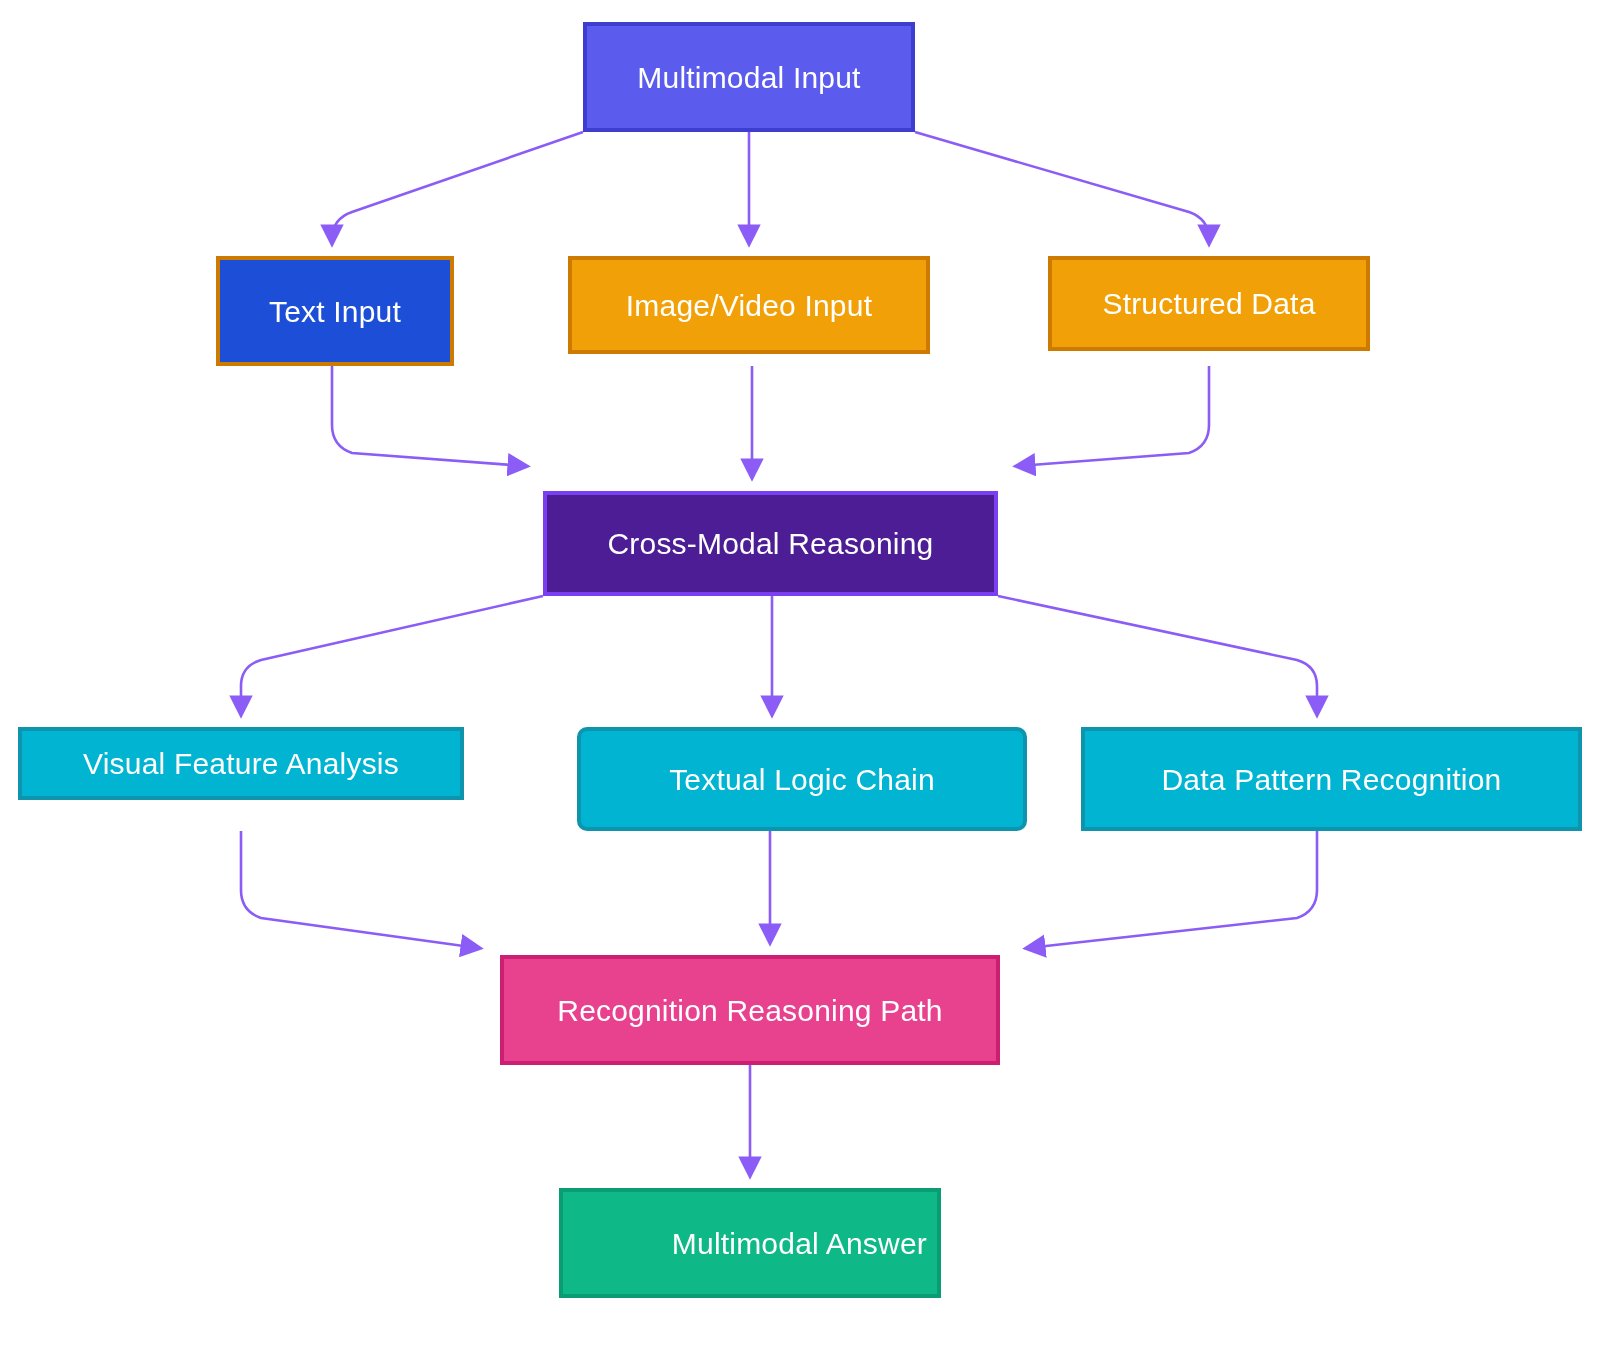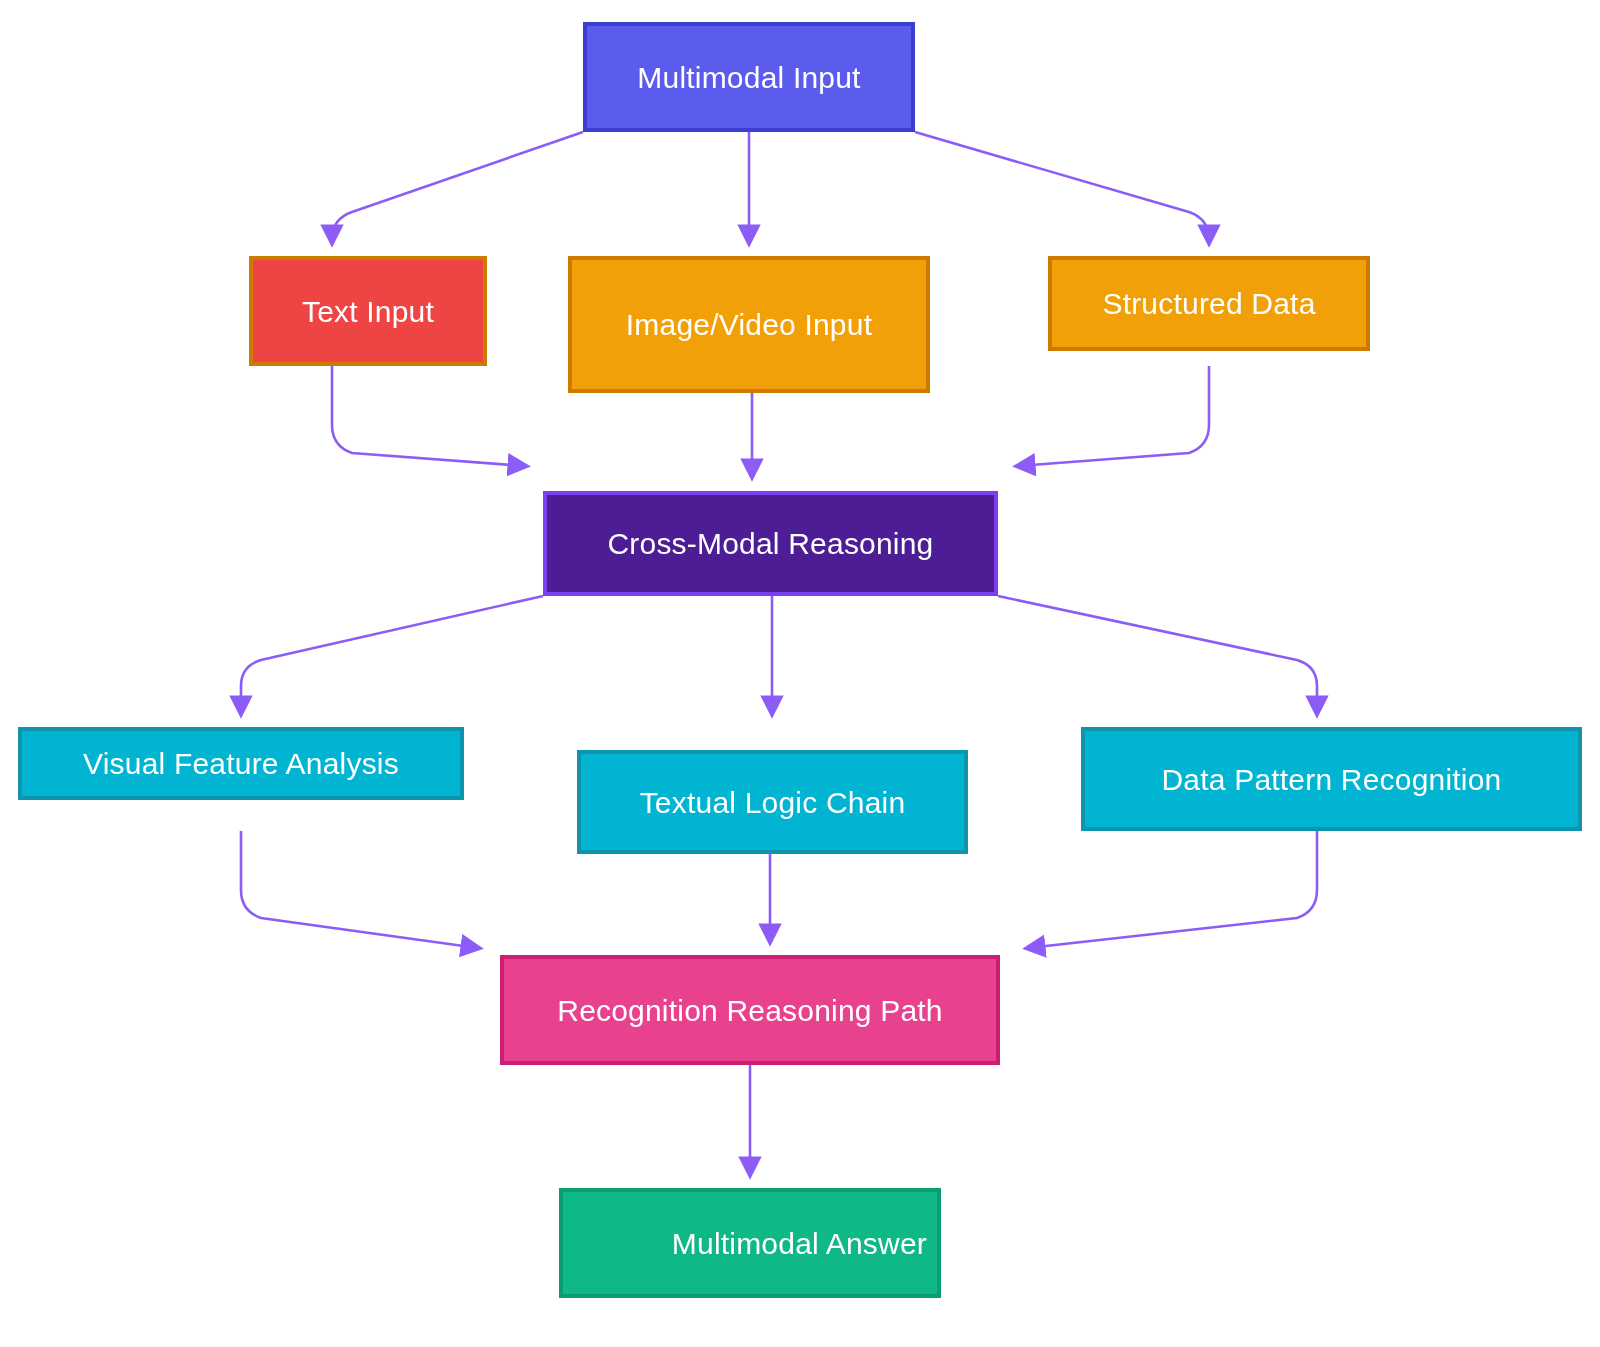--- a/index.html
+++ b/index.html
@@ -83,41 +83,41 @@
       <path d="M 1317 831 L 1317 890 Q 1317 911 1297 918 L 1028 948"></path>
 
       <path d="M 750 1065 L 750 1174"></path>
     </g>
   </svg>
 
   <div class="node" style="left:583px; top:22px; width:332px; height:110px; background:#5b5bed; border-color:#3d3dcf;">
     <span class="node-label">Multimodal Input</span>
   </div>
 
-  <div class="node" style="left:216px; top:256px; width:238px; height:110px; background:#ef4444; border-color:#cc7a00;margin-left:33px;">
+  <div class="node" style="left:216px; top:256px; width:238px; height:110px; background:#1d4ed8; border-color:#cc7a00;">
     <span class="node-label">Text Input</span>
   </div>
 
-  <div class="node" style="left:568px; top:256px; width:362px; height:137px; background:#f2a007; border-color:#cc7a00;">
+  <div class="node" style="left:568px; top:256px; width:362px; height:98px; background:#f2a007; border-color:#cc7a00;">
     <span class="node-label">Image/Video Input</span>
   </div>
 
   <div class="node" style="left:1048px; top:256px; width:322px; height:95px; background:#f2a007; border-color:#cc7a00;">
     <span class="node-label">Structured Data</span>
   </div>
 
   <div class="node" style="left:543px; top:491px; width:455px; height:105px; background:#4c1d95; border-color:#7b3ff2;">
     <span class="node-label">Cross-Modal Reasoning</span>
   </div>
 
   <div class="node" style="left:18px; top:727px; width:446px; height:73px; background:#00b4d2; border-color:#0f94ad;">
     <span class="node-label">Visual Feature Analysis</span>
   </div>
 
-  <div class="node" style="left:577px; top:750px; width:391px; height:104px; background:#00b4d2; border-color:#0f94ad;">
+  <div class="node" style="left:577px; top:727px; width:450px; height:104px; background:#00b4d2; border-color:#0f94ad;border-radius:10px;">
     <span class="node-label">Textual Logic Chain</span>
   </div>
 
   <div class="node" style="left:1081px; top:727px; width:501px; height:104px; background:#00b4d2; border-color:#0f94ad;">
     <span class="node-label">Data Pattern Recognition</span>
   </div>
 
   <div class="node" style="left:500px; top:955px; width:500px; height:110px; background:#e8428f; border-color:#cc1f74;">
     <span class="node-label">Recognition Reasoning Path</span>
   </div>

